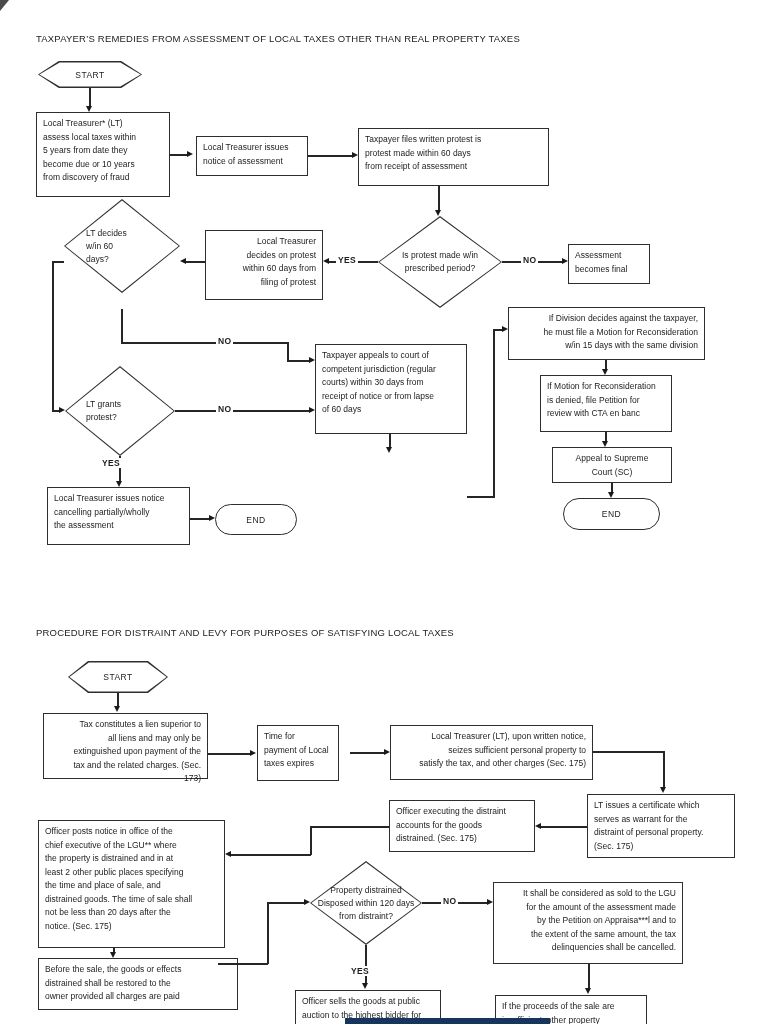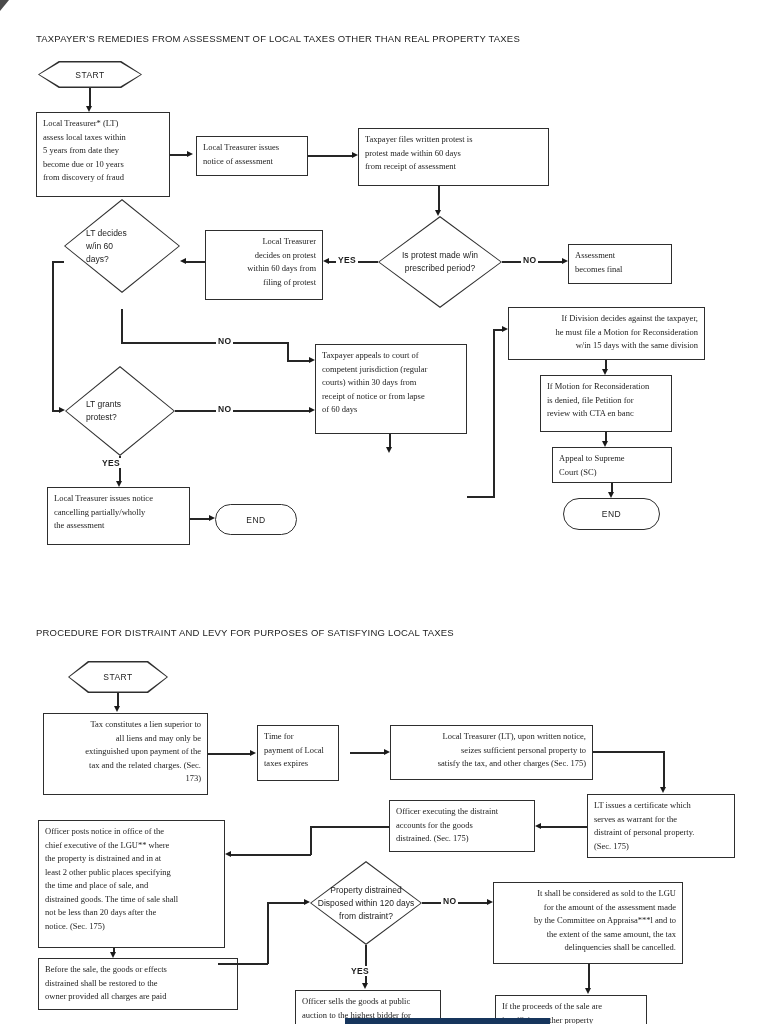--- a/index.html
+++ b/index.html
@@ -4,23 +4,23 @@
 <style>
   html,body{margin:0;padding:0;}
   body{width:768px;height:1024px;overflow:hidden;background:#ffffff;
        font-family:"Liberation Sans",sans-serif;color:#1c1c1c;}
   #page{position:relative;width:768px;height:1024px;background:#fff;}
 
   .charttitle{position:absolute;font-size:9.5px;font-weight:normal;letter-spacing:.2px;white-space:nowrap;}
 
   .box{position:absolute;border:1px solid #2e2e2e;background:#fff;box-sizing:border-box;
        padding:4px 6px;font-size:8.5px;line-height:13.5px;}
-  .box .txt{white-space:pre-line;display:block;font-family:Liberation Serif, serif;}
+  .box .txt{white-space:pre-line;display:block;}
   .b2{border-width:1.5px;text-align:right;}
-  .ctr{}
+  .ctr{text-align:center;}
 
   .stadium{position:absolute;border:1px solid #2e2e2e;border-radius:16px;background:#fff;
        box-sizing:border-box;display:flex;align-items:center;justify-content:center;
        font-size:8.5px;letter-spacing:.5px;}
 
   .poly{position:absolute;}
   .pshape{position:absolute;inset:0;background:#2e2e2e;}
   .pshape::before{content:"";position:absolute;inset:1.4px;background:#fff;}
   .dia .pshape, .dia .pshape::before{clip-path:polygon(50% 0,100% 50%,50% 100%,0 50%);}
   .hex .pshape, .hex .pshape::before{clip-path:polygon(0 50%,20% 0,80% 0,100% 50%,80% 100%,20% 100%);}
@@ -101,21 +101,21 @@
   <div class="poly dia" style="left:64px;top:199px;width:116px;height:94px">
     <div class="pshape"></div>
     <span class="ptxt ta-l">LT decides
 w/in 60
 days?</span>
   </div>
 
   <i class="ln" style="left:502px;top:261px;width:61px;height:1.5px"></i>
   <i class="ar r" style="left:562px;top:258px"></i>
   <span class="lbl" style="left:521px;top:255px">NO</span>
-  <div class="box" style="left:568px;top:244px;width:104px;height:40px">
+  <div class="box" style="left:568px;top:244px;width:82px;height:40px">
       <span class="txt">Assessment
 becomes final</span>
     </div>
 
   <i class="ln" style="left:121px;top:309px;width:1.5px;height:34px"></i>
   <i class="ln" style="left:121px;top:342px;width:167px;height:1.5px"></i>
   <i class="ln" style="left:287px;top:342px;width:1.5px;height:19px"></i>
   <i class="ln" style="left:287px;top:360px;width:22px;height:1.5px"></i>
   <i class="ar r" style="left:309px;top:357px"></i>
   <span class="lbl" style="left:216px;top:336px">NO</span>
@@ -189,21 +189,21 @@
 
   <div class="charttitle" style="left:36px;top:627px">PROCEDURE FOR DISTRAINT AND LEVY FOR PURPOSES OF SATISFYING LOCAL TAXES</div>
 
   <div class="poly hex" style="left:68px;top:661px;width:100px;height:32px">
     <div class="pshape"></div>
     <span class="ptxt">START</span>
   </div>
   <i class="ln" style="left:117px;top:693px;width:1.5px;height:14px"></i>
   <i class="ar d" style="left:114px;top:706px"></i>
 
-  <div class="box b2" style="left:43px;top:713px;width:165px;height:82px">
+  <div class="box b2" style="left:43px;top:713px;width:165px;height:66px">
       <span class="txt">Tax constitutes a lien superior to
 all liens and may only be
 extinguished upon payment of the
 tax and the related charges. (Sec.
 173)</span>
     </div>
   <i class="ln" style="left:208px;top:753px;width:43px;height:1.5px"></i>
   <i class="ar r" style="left:250px;top:750px"></i>
   <div class="box" style="left:257px;top:725px;width:82px;height:56px">
       <span class="txt">Time for
@@ -270,21 +270,21 @@
 Disposed within 120 days
 from distraint?</span>
   </div>
 
   <i class="ln" style="left:422px;top:902px;width:65px;height:1.5px"></i>
   <i class="ar r" style="left:487px;top:899px"></i>
   <span class="lbl" style="left:441px;top:896px">NO</span>
   <div class="box b2" style="left:493px;top:882px;width:190px;height:82px">
       <span class="txt">It shall be considered as sold to the LGU
 for the amount of the assessment made
-by the Committee on Appraisa***l and to
+by the Petition on Appraisa***l and to
 the extent of the same amount, the tax
 delinquencies shall be cancelled.</span>
     </div>
 
   <i class="ln" style="left:365px;top:945px;width:1.5px;height:39px"></i>
   <i class="ar d" style="left:362px;top:983px"></i>
   <span class="lbl" style="left:349px;top:966px">YES</span>
   <div class="box" style="left:295px;top:990px;width:146px;height:44px">
       <span class="txt">Officer sells the goods at public
 auction to the highest bidder for</span>

